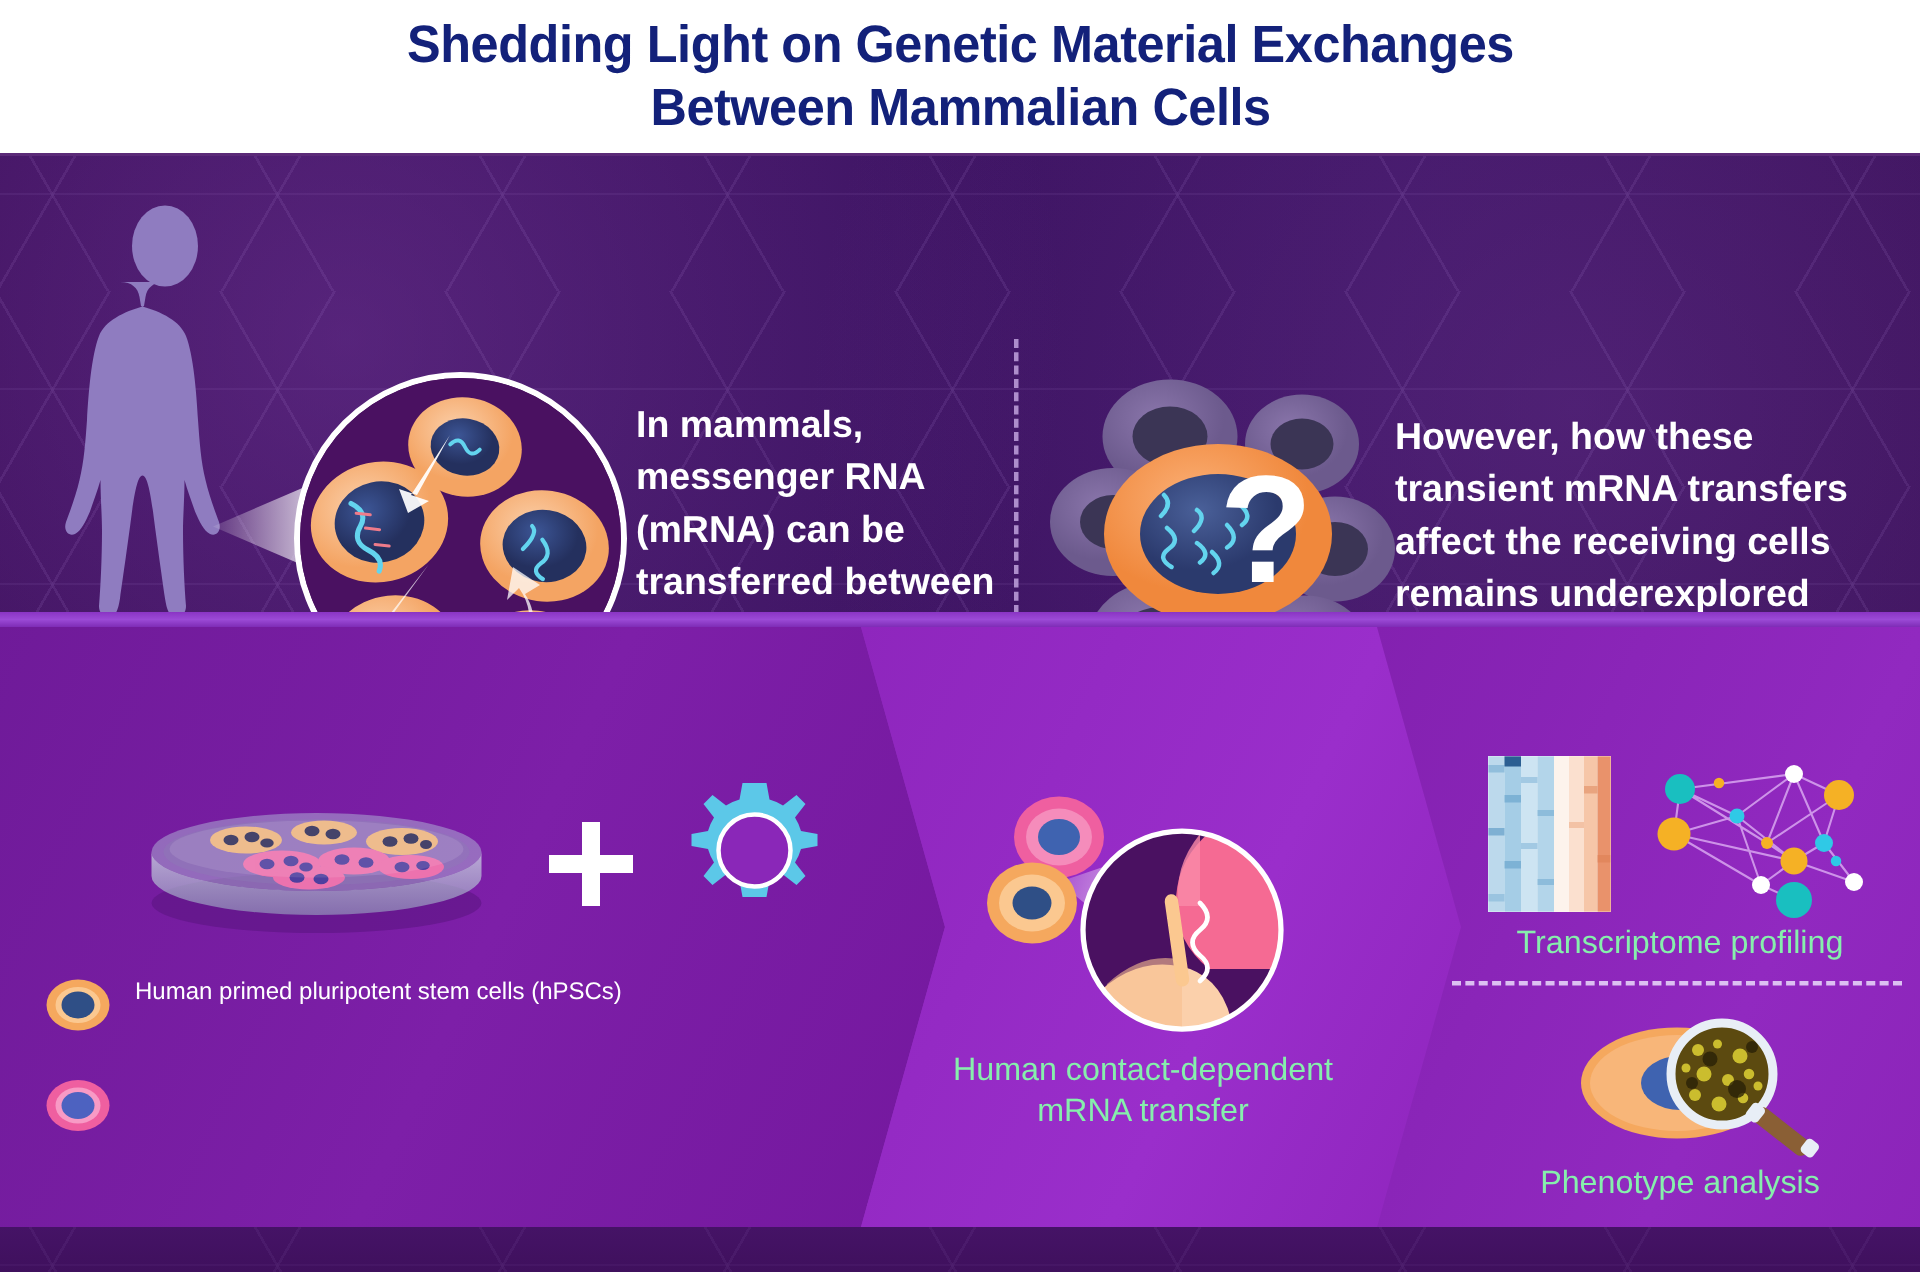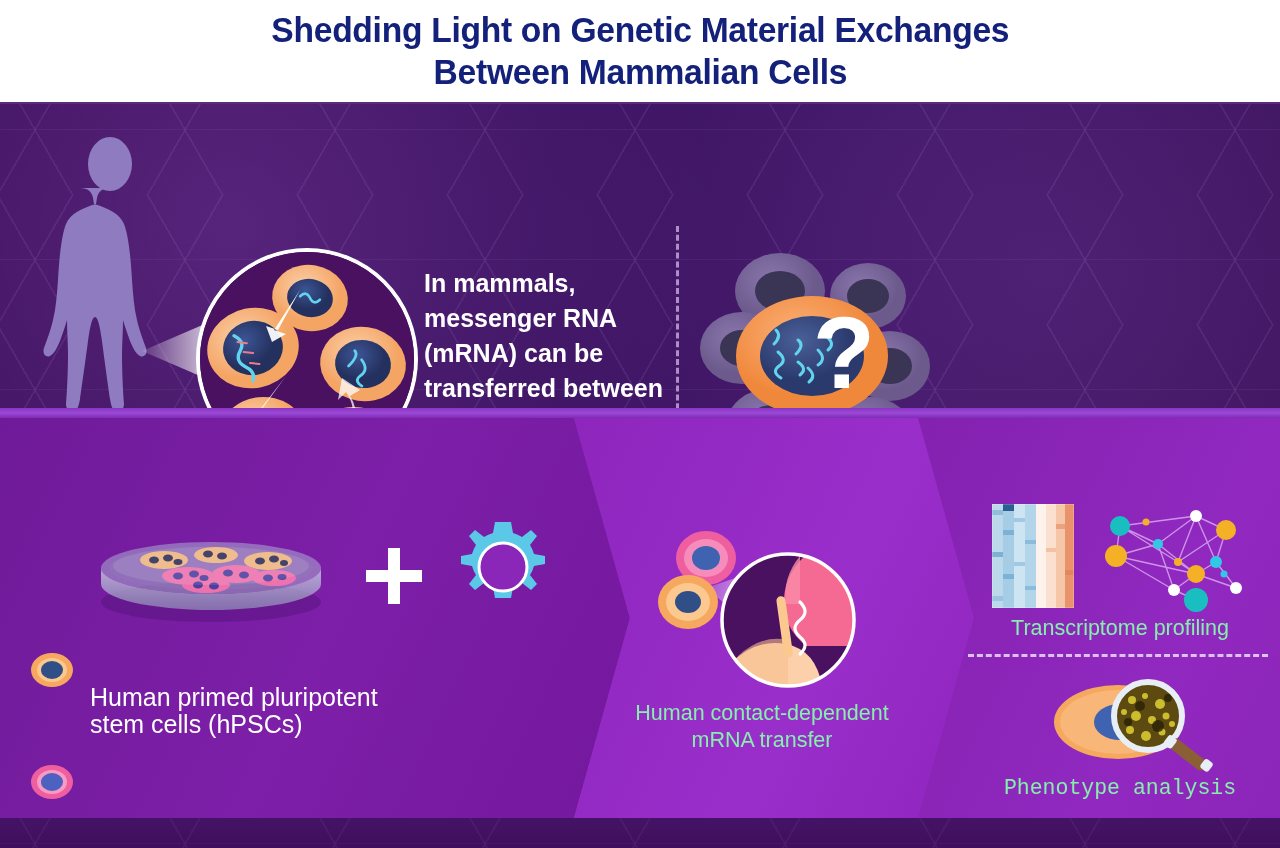--- a/index.html
+++ b/index.html
@@ -135,31 +135,31 @@
   }
 
   #petri       { left: 96px;  top: 516px; width: 230px; height: 110px; }
   #plus-sign   { left: 366px; top: 548px; width: 56px;  height: 56px; }
   #gear        { left: 456px; top: 520px; width: 94px;  height: 94px; }
   #gear-label  { left: 430px; top: 645px; width: 150px; }
 
   #legend      { left: 30px;  top: 648px; width: 390px; z-index: 6;}
   .legend-row  { display: flex; align-items: flex-start; gap: 16px; margin-bottom: 22px; }
   .legend-dot  { flex: 0 0 auto; margin-top: 4px; }
-  .legend-text { color:#ffffff; font-size: 25px; line-height: 27px; margin-top: 36px; }
+  .legend-text { color:#ffffff; font-size: 16px; line-height: 27px; }
 
   #contact-ill { left: 650px; top: 516px; width: 210px; height: 180px; }
   #contact-lbl { left: 612px; top: 700px; width: 300px; }
 
   #heatmap     { left: 992px; top: 504px; width: 82px;  height: 104px; }
   #network     { left: 1098px;top: 504px; width: 150px; height: 110px; }
   #trans-lbl   { left: 960px; top: 615px; width: 320px; }
   #dash-h      { left: 968px; top: 654px; width: 300px; height: 0; border-top: 3px dashed #dcc0f2; z-index:6; }
   #pheno-ill   { left: 1040px;top: 668px; width: 196px; height: 110px; }
-  #pheno-lbl   { left: 960px; top: 775px; width: 320px; font-family: Liberation Mono, monospace; }
+  #pheno-lbl   { left: 960px; top: 775px; width: 320px; }
 
   
   .footer {
     position: absolute; left: 0; top: 818px; width: 1280px; height: 30px;
     background: linear-gradient(180deg,#451366 0%,#3f105d 100%);
     overflow: hidden;
   }
 </style>
 </head>
 <body>
@@ -308,20 +308,21 @@
             <path d="M-38 -12 q8 -8 2 -14 M-34 -4 q10 8 1 14 q-8 6 2 12"></path>
             <path d="M-16 -2 q9 -9 2 -14 M-14 6 q10 7 2 13"></path>
             <path d="M-4 12 q9 8 1 14 M6 -6 q9 9 0 15"></path>
             <path d="M14 -20 q10 8 2 14"></path>
           </g>
           <text x="32" y="32" font-family="Liberation Sans, sans-serif" font-size="102" font-weight="bold" fill="#ffffff" text-anchor="middle">?</text>
         </g>
       </svg>
     </div>
 
+    <div class="txt-block" id="gap-text">However, how these transient mRNA transfers affect the receiving cells remains underexplored</div>
   </div>
 
   <div class="band"></div>
 
   <div class="bottom-panel">
     <div class="hexgrid2"></div>
     <div class="chev" id="chev-1"></div>
     <div class="chev notch" id="chev-2"></div>
     <div class="chev notch" id="chev-3"></div>
   </div>

